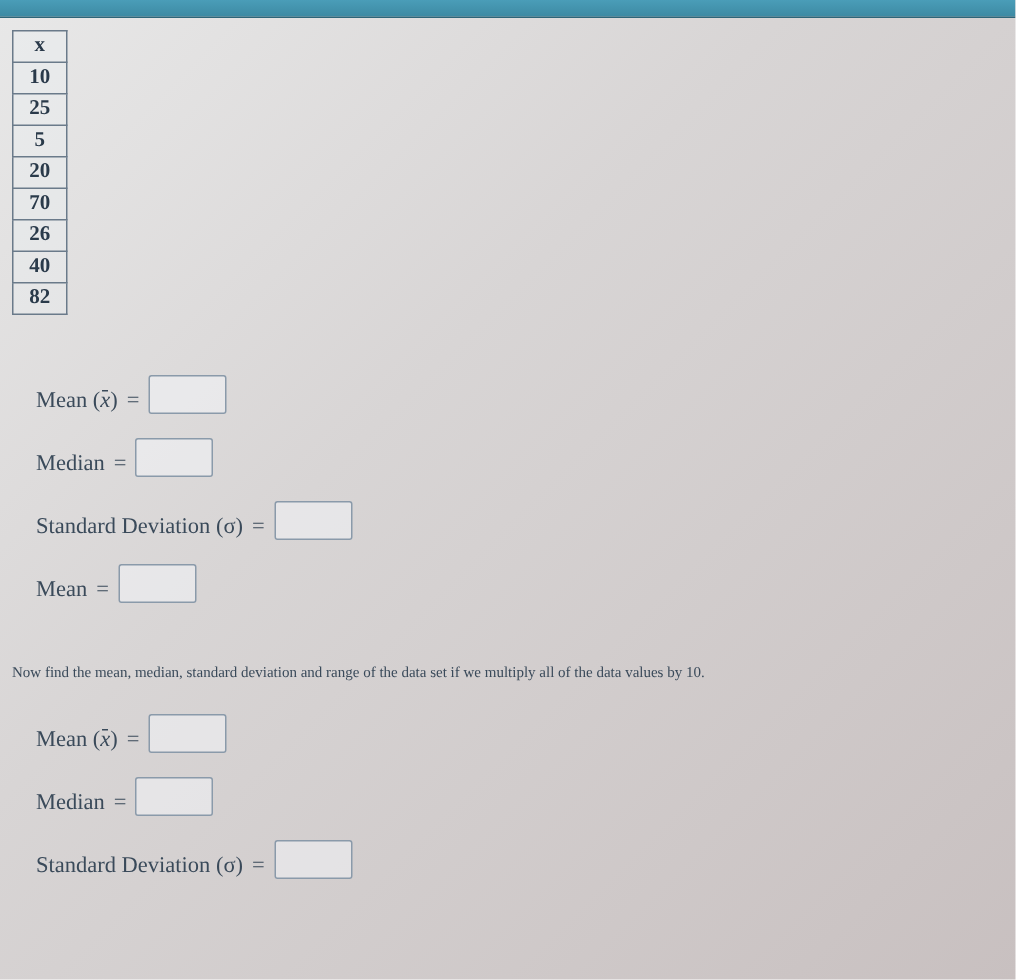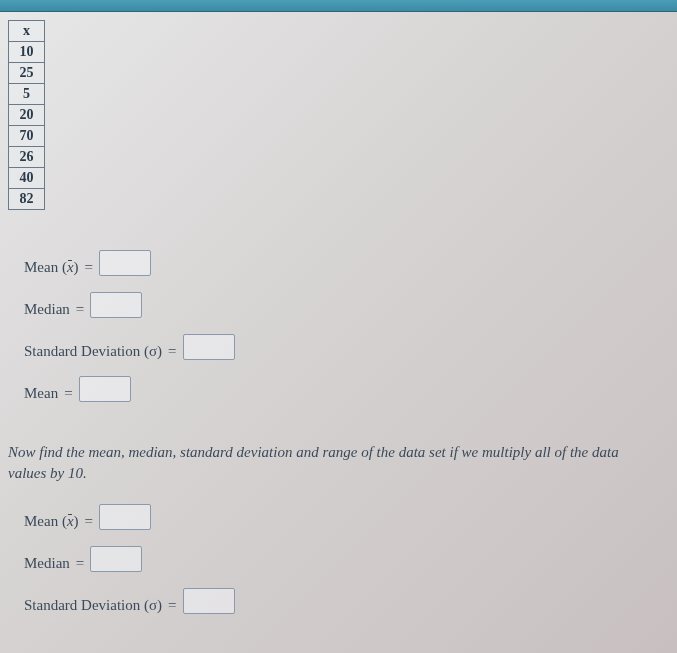--- a/index.html
+++ b/index.html
@@ -80,26 +80,25 @@
       height: 26px;
       border: 1px solid #8a9aaa;
       background: rgba(245, 248, 252, 0.5);
       border-radius: 2px;
       font-size: 14px;
       text-align: center;
       color: #2a3a4a;
     }
     .instruction {
       margin: 40px 0 20px 0;
-      font-size: 15px;
+      font-size: 10px;
       color: #3a4a5a;
       line-height: 1.4;
       max-width: 640px;
       font-family: Georgia, serif;
-      font-style: italic;
     }
     .instruction .num {
       font-family: 'Times New Roman', serif;
     }
     .section2 {
       margin-top: 8px;
     }
   </style>
 </head>
 <body>

